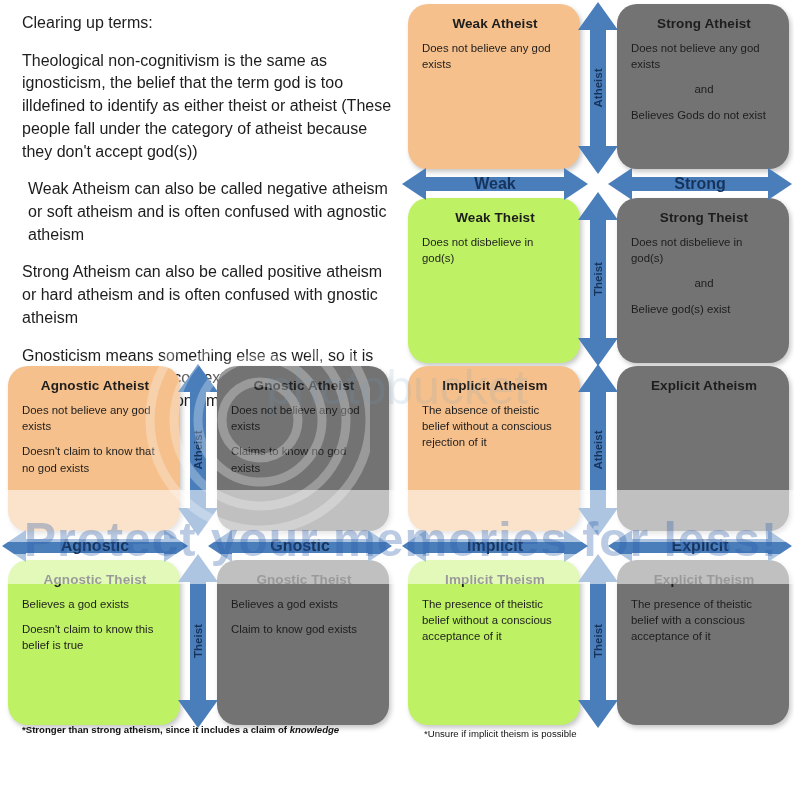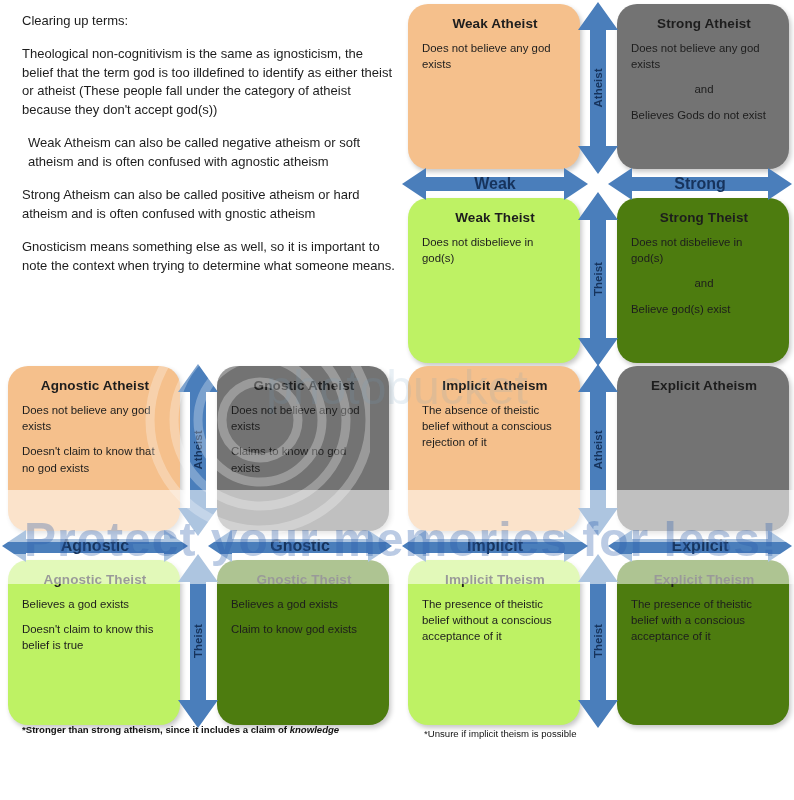--- a/index.html
+++ b/index.html
@@ -16,21 +16,21 @@
   }
 
   
   #explain {
     position: absolute;
     left: 22px;
     top: 12px;
     width: 375px;
     height: 340px;
     color: #1d1d1d;
-    font-size: 13px;
+    font-size: 16px;
     line-height: 1.42;
   }
   #explain p { margin: 0 0 15px 0; }
   #explain p.indent { padding-left: 6px; }
 
   
   .quad {
     position: absolute;
     width: 394px;
     height: 385px;
@@ -64,21 +64,21 @@
   .box .bd {
     font-size: 11.4px;
     line-height: 1.42;
     margin: 0 0 9px 0;
   }
   .box .bd.ctr { text-align: center; }
 
   .c-orange { background: #f5c08c; }
   .c-blue   { background: #737373; }
   .c-green  { background: #bef264; }
-  .c-red    { background: #4d7c0f; }
+  .c-red    { background: #737373; }
 
   
   .vaxis, .haxis {
     position: absolute;
   }
   
   .vaxis { left: 176px; width: 44px; }
   .vaxis.up   { top: 0px;   height: 176px; }
   .vaxis.down { top: 190px; height: 178px; }
 

